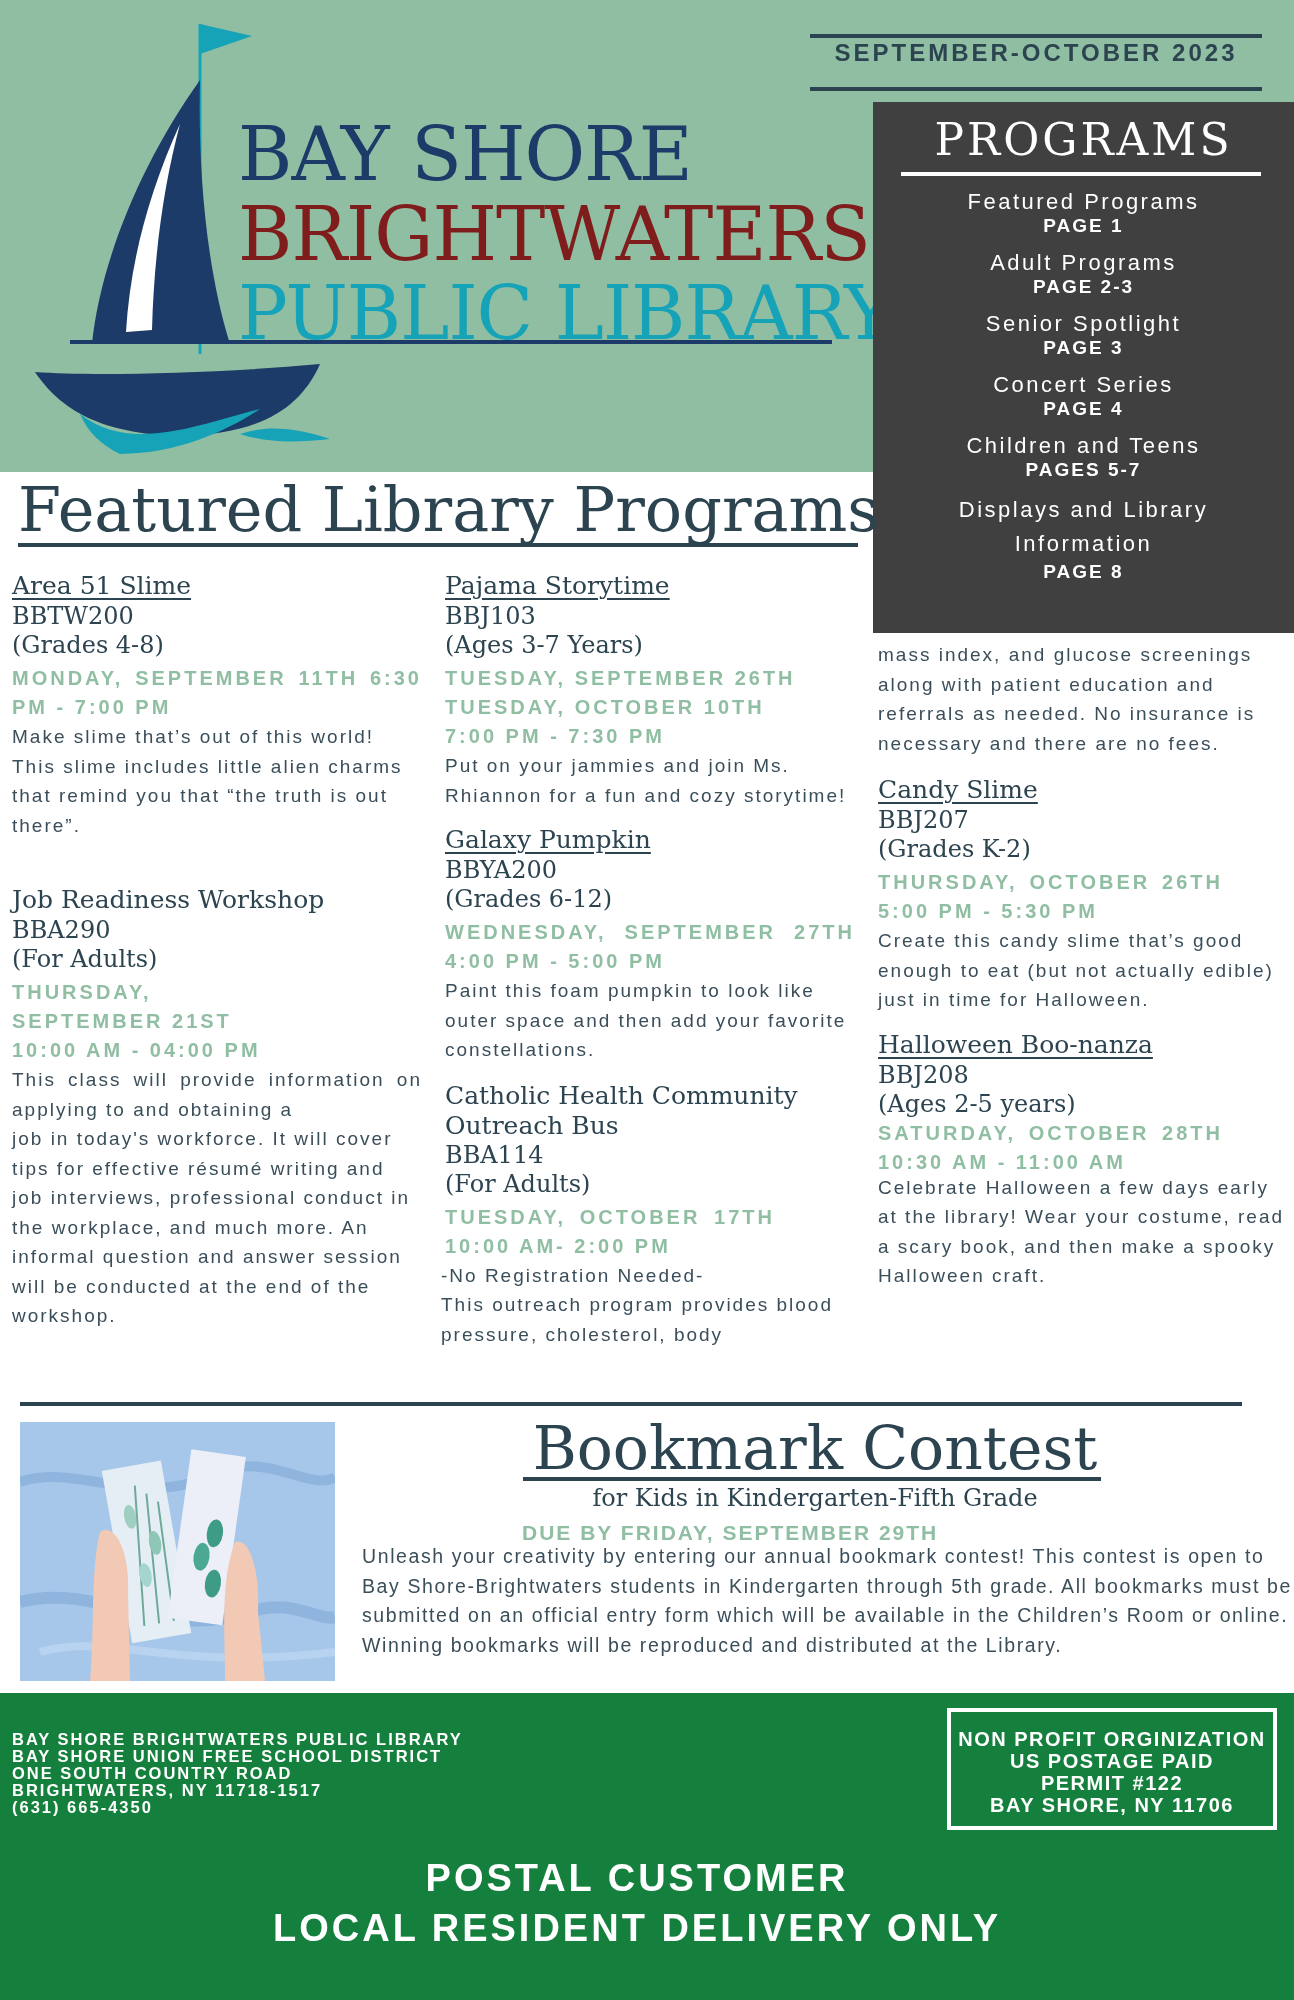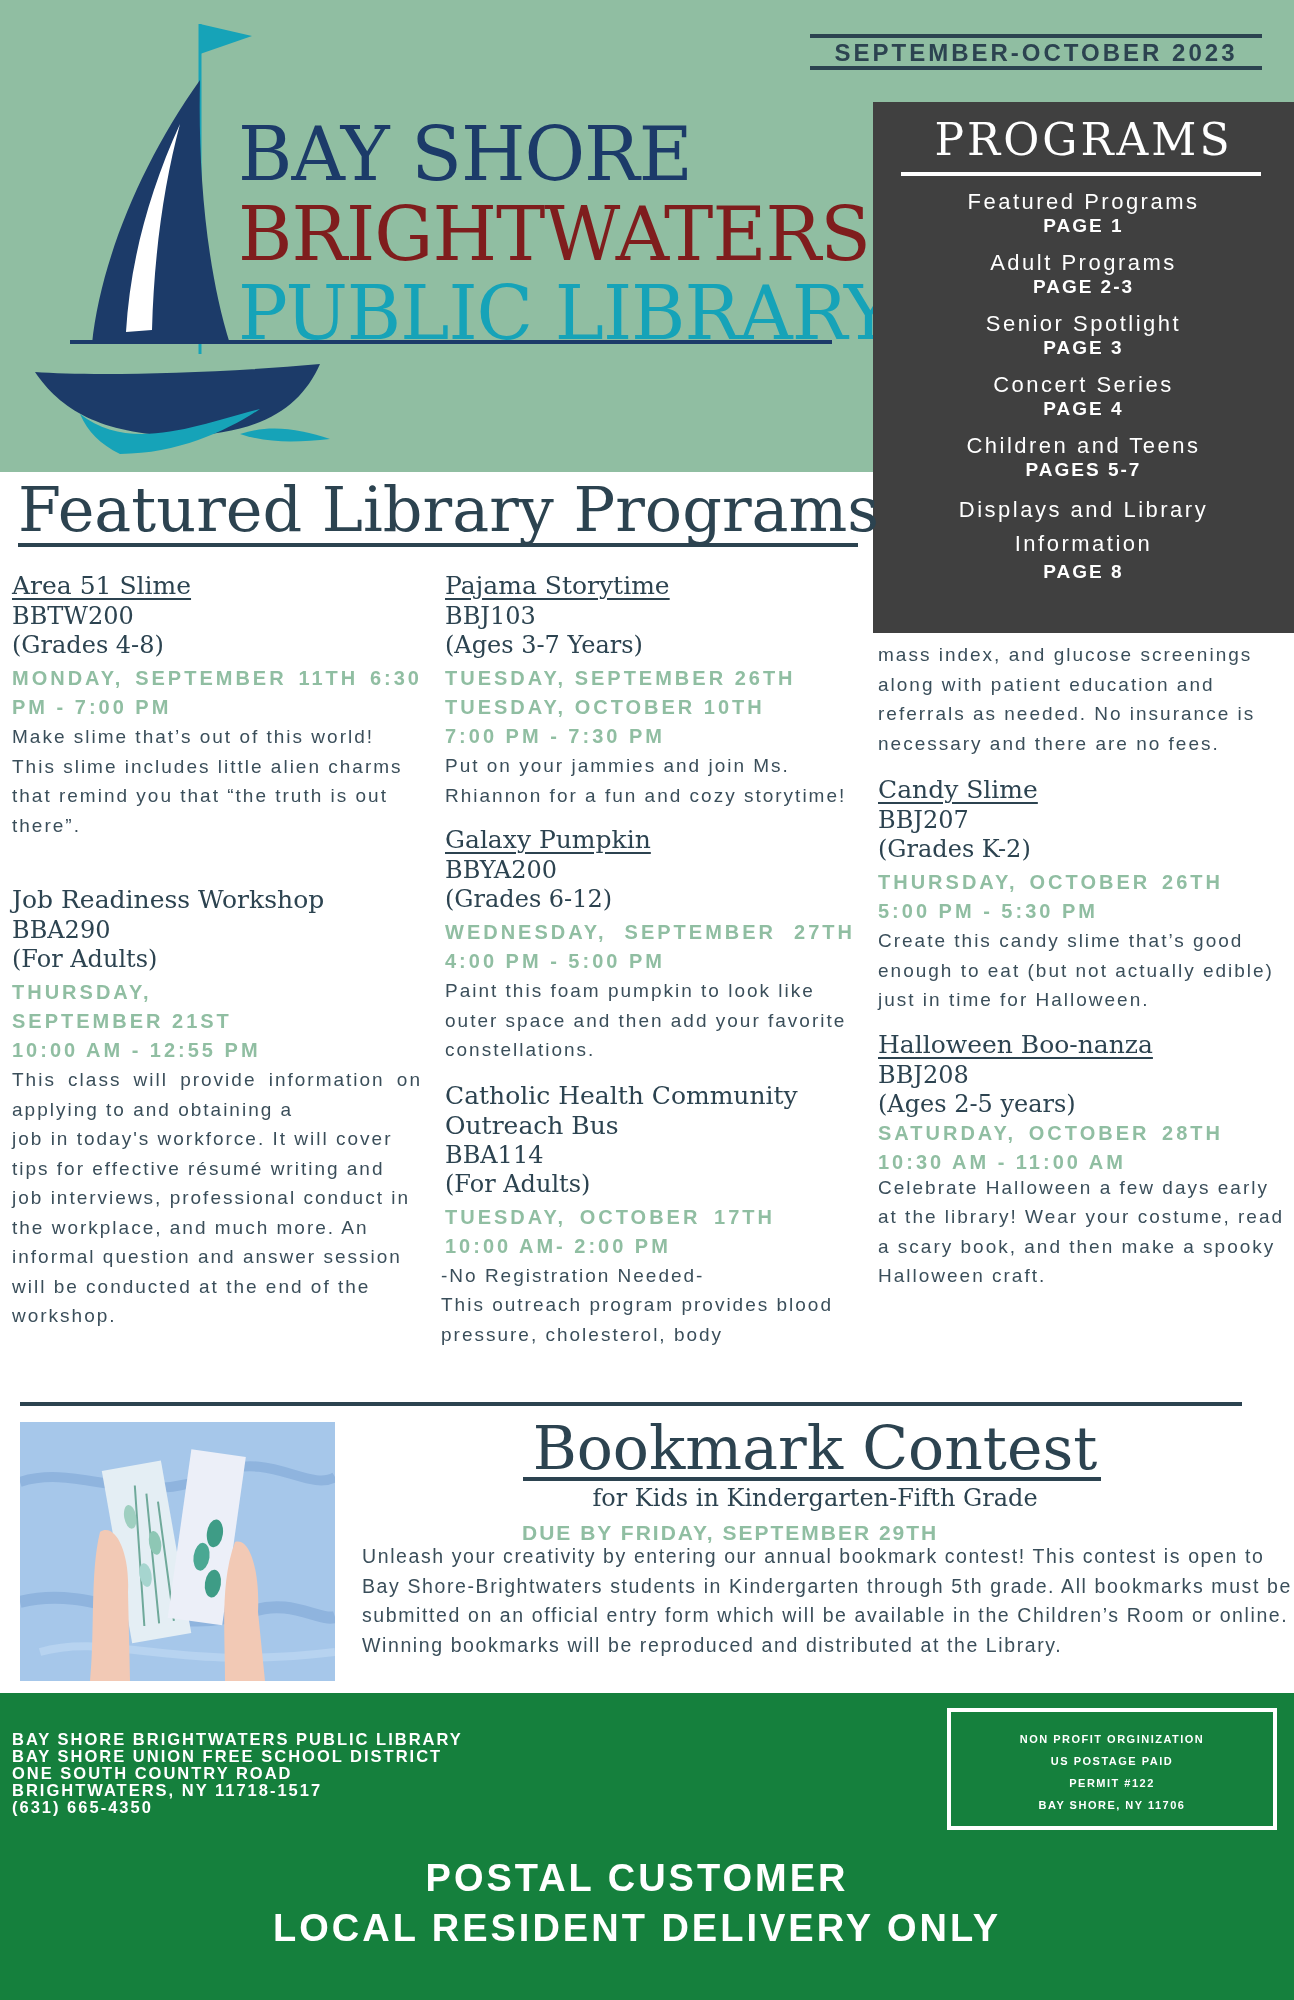--- a/index.html
+++ b/index.html
@@ -7,21 +7,21 @@
   body { position: relative; font-family: "DejaVu Sans", sans-serif; color: #2c4350; }
 
   .header { position: absolute; left: 0; top: 0; width: 1294px; height: 472px; background: #90bea2; }
   .logo { position: absolute; left: 30px; top: 14px; width: 820px; height: 440px; }
   .logo-text { position: absolute; left: 208px; font-family: "DejaVu Serif", serif; letter-spacing: -1px; line-height: 1; white-space: nowrap; }
   .logo-l1 { top: 103px; font-size: 74px; color: #1c3b69; }
   .logo-l2 { top: 183px; font-size: 74px; color: #7f1d1d; }
   .logo-l3 { top: 262px; font-size: 74px; color: #16a3b8; }
   .logo-rule { position: absolute; left: 40px; top: 326px; width: 762px; height: 4px; background: #1c3b69; }
 
-  .date-banner { position: absolute; left: 810px; top: 34px; width: 452px; height: 36px;
+  .date-banner { position: absolute; left: 810px; top: 34px; width: 452px; height: 57px;
     border-top: 4px solid #2c4350; border-bottom: 4px solid #2c4350;
     font-family: "Liberation Sans", sans-serif; font-weight: bold; font-size: 24px; letter-spacing: 3px;
     color: #2c4350; text-align: center; line-height: 30px; }
 
   .toc { position: absolute; left: 873px; top: 102px; width: 421px; height: 531px; background: #404040; color: #ffffff; text-align: center; }
   .toc-title { font-family: "DejaVu Serif", serif; font-size: 44px; letter-spacing: 3px; margin-top: 14px; line-height: 1.1; }
   .toc-rule { width: 360px; height: 4px; background: #ffffff; margin: 8px auto 6px 28px; }
   .toc-item { margin-top: 12px; }
   .toc-item:first-of-type { margin-top: 0; }
   .toc-label { font-family: "Liberation Sans", sans-serif; font-size: 22px; letter-spacing: 2.5px; line-height: 27px; padding: 0 30px; }
@@ -44,21 +44,21 @@
   .photo { position: absolute; left: 20px; top: 1422px; width: 315px; height: 259px; background: #9cc0e6; overflow: hidden; }
 
   .bm-title { position: absolute; left: 520px; top: 1412px; width: 590px; text-align: center; font-family: "DejaVu Serif", serif; font-size: 60px; line-height: 72px; color: #2c4350; white-space: nowrap; }
   .bm-title-rule { position: absolute; left: 523px; top: 1477px; width: 578px; height: 4px; background: #2c4350; }
   .bm-sub { position: absolute; left: 470px; top: 1482px; width: 690px; text-align: center; font-family: "DejaVu Serif", serif; font-size: 24px; color: #2c4350; line-height: 32px; }
   .bm-due { position: absolute; left: 522px; top: 1520px; font-family: "Liberation Sans", sans-serif; font-weight: bold; font-size: 21px; letter-spacing: 2px; color: #90bea2; line-height: 26px; white-space: nowrap; }
   .bm-body { position: absolute; left: 362px; top: 1542px; width: 930px; font-family: "Liberation Sans", sans-serif; font-size: 19.5px; letter-spacing: 1.6px; color: #3a4e5a; line-height: 29.5px; }
 
   .footer { position: absolute; left: 0; top: 1693px; width: 1294px; height: 307px; background: #15803d; color: #ffffff; }
   .addr { position: absolute; left: 12px; top: 38px; font-family: "Liberation Sans", sans-serif; font-weight: bold; font-size: 16.5px; letter-spacing: 2px; line-height: 17px; }
-  .permit { position: absolute; left: 947px; top: 15px; width: 330px; height: 122px; border: 4px solid #ffffff; text-align: center; font-family: "Liberation Sans", sans-serif; font-weight: bold; font-size: 11px; letter-spacing: 1.5px; line-height: 22px; padding-top: 16px; }
+  .permit { position: absolute; left: 947px; top: 15px; width: 330px; height: 122px; border: 4px solid #ffffff; text-align: center; font-family: "Liberation Sans", sans-serif; font-weight: bold; font-size: 20px; letter-spacing: 1.5px; line-height: 22px; padding-top: 16px; }
   .postal { position: absolute; left: 0; top: 160px; width: 1294px; text-align: center; font-family: "Liberation Sans", sans-serif; font-weight: bold; font-size: 38px; letter-spacing: 3px; line-height: 50px; padding-right: 20px; }
 </style>
 </head>
 <body>
 
 <div class="header">
   <div class="logo">
     <svg width="300" height="440" viewBox="0 0 300 440" style="position:absolute;left:0;top:0;">
       <polygon points="170,10 170,40 222,22" fill="#16a3b8"></polygon>
       <line x1="170" y1="10" x2="170" y2="340" stroke="#16a3b8" stroke-width="3"></line>
@@ -116,21 +116,21 @@
     <div class="prog-when justify" style="text-align-last:left;">MONDAY, SEPTEMBER 11TH 6:30 PM - 7:00 PM</div>
     <div class="prog-desc">Make slime that’s out of this world! This slime includes little alien charms that remind you that “the truth is out there”.</div>
   </div>
   <div class="prog">
     <div class="prog-name">Job Readiness Workshop</div>
     <div class="prog-code">BBA290</div>
     <div class="prog-aud">(For Adults)</div>
     <div class="prog-when">
       <div>THURSDAY,</div>
       <div>SEPTEMBER 21ST</div>
-      <div>10:00 AM - 12:55 PM</div>
+      <div>10:00 AM - 04:00 PM</div>
     </div>
     <div class="prog-desc justify">This class will provide information on applying to and obtaining a</div>
     <div class="prog-desc">job in today's workforce. It will cover tips for effective résumé writing and job interviews, professional conduct in the workplace, and much more. An informal question and answer session will be conducted at the end of the workshop.</div>
   </div>
 </div>
 
 <div class="col" style="left:445px; top:570px;">
   <div class="prog" style="margin-bottom:14px;">
     <div class="prog-name u">Pajama Storytime</div>
     <div class="prog-code">BBJ103</div>

